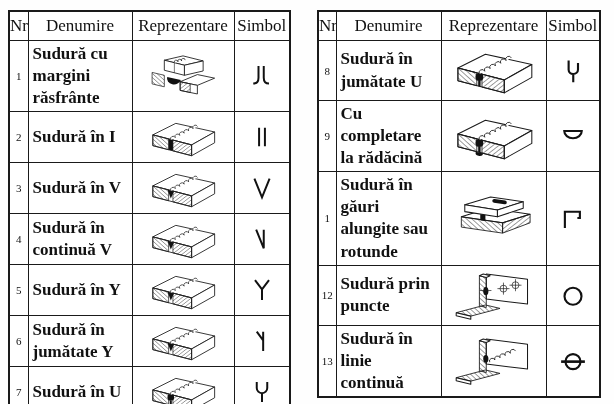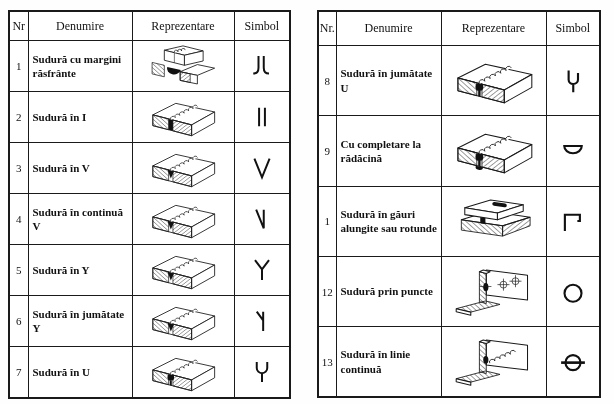--- a/index.html
+++ b/index.html
@@ -7,23 +7,23 @@
     position:relative;width:614px;height:404px;background:#fefefe;
     font-family:"Liberation Serif", serif;color:#111;overflow:hidden;
   }
   table.wtab{
     position:absolute;border-collapse:collapse;table-layout:fixed;
     background:#fff;border:2px solid #1a1a1a;
   }
   #tbl-left{left:8px;top:10px;width:281px;height:388px;}
   #tbl-right{left:317px;top:10px;width:282px;height:388px;}
   .wtab th,.wtab td{border:1px solid #1a1a1a;padding:0;overflow:hidden;}
-  .wtab th{font-weight:normal;font-size:12px;height:28px;text-align:center;}
+  .wtab th{font-weight:normal;font-size:17px;height:28px;text-align:center;}
   td.c-nr{text-align:center;font-size:11px;vertical-align:middle;}
-  td.c-den{font-weight:bold;font-size:11px;line-height:1.3;padding:2px 3px 2px 4px;vertical-align:middle;text-align:left;}
+  td.c-den{font-weight:bold;font-size:17px;line-height:1.3;padding:2px 3px 2px 4px;vertical-align:middle;text-align:left;}
   td.c-rep{text-align:center;vertical-align:middle;}
   td.c-sym{text-align:center;vertical-align:middle;}
   #tbl-left tr.r{height:51px;}
   #tbl-right tr.r{height:60px;}
   svg.rep{width:88px;height:46px;display:inline-block;vertical-align:middle;}
   #tbl-right svg.rep{width:96px;height:55px;}
   svg.sym{width:28px;height:28px;display:inline-block;vertical-align:middle;}
   #tbl-right svg.sym{width:30px;height:30px;}
   
   .face{fill:#ffffff;stroke:#1a1a1a;stroke-width:1.2;stroke-linejoin:round;}

